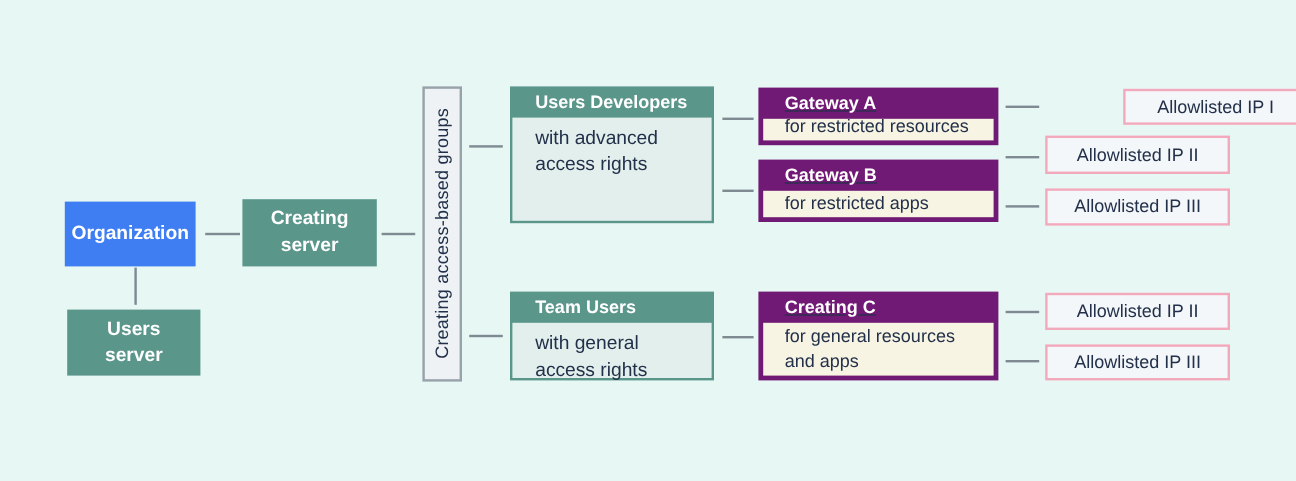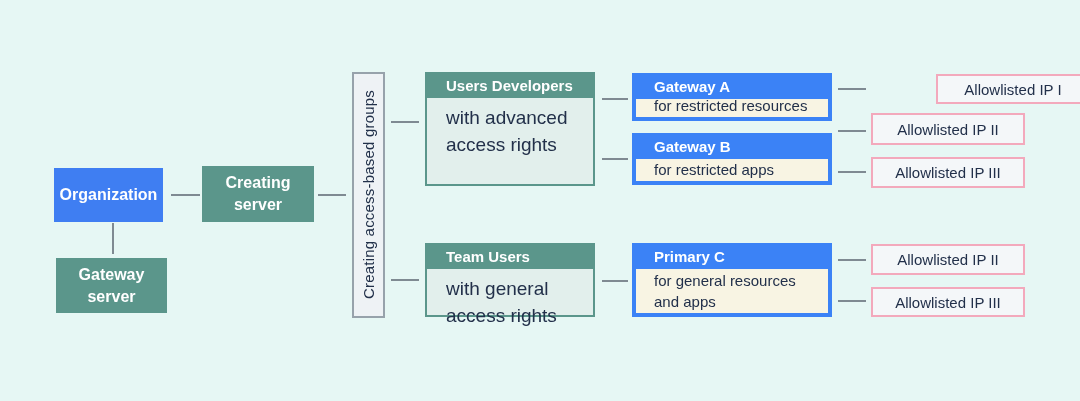--- a/index.html
+++ b/index.html
@@ -37,25 +37,25 @@
   .teambox { position:absolute; background:#5b968b; box-sizing:border-box; }
   #teamdev   { left:425px; top:72px;  width:170px; height:114px; }
   #teamusers { left:425px; top:243px; width:170px; height:74px; }
   .team-header {
     height:26px; display:flex; align-items:center; padding-left:21px;
     color:#fff; font-weight:700; font-size:15px;
   }
   .team-body {
     position:absolute; left:2px; right:2px; top:26px; bottom:2px;
     background:#e2efec; box-sizing:border-box;
-    padding:7px 0 0 19px; font-size:19px; line-height:1.4; text-align:left;
+    padding:7px 0 0 19px; font-size:16px; line-height:1.4; text-align:left;
   }
 
   
-  .gwbox { position:absolute; background:#3b82f6; box-sizing:border-box; }
+  .gwbox { position:absolute; background:#701a75; box-sizing:border-box;text-decoration:underline; }
   #gwa { left:632px; top:73px;  width:200px; height:48px; }
   #gwb { left:632px; top:133px; width:200px; height:52px; }
   #gwc { left:632px; top:243px; width:200px; height:74px; }
   .gw-header {
     height:26px; display:flex; align-items:center; padding-left:22px;
     color:#fff; font-weight:700; font-size:15px;
   }
   .gw-body {
     position:absolute; left:4px; right:4px; top:26px; bottom:4px;
     background:#f8f4e3; box-sizing:border-box;
@@ -101,21 +101,21 @@
   <div class="node node-blue" id="org">
     <span>Organization</span>
   </div>
 
   <div class="node node-teal" id="primary">
     <span>Creating</span>
     <span>server</span>
   </div>
 
   <div class="node node-teal" id="backup">
-    <span>Gateway</span>
+    <span>Users</span>
     <span>server</span>
   </div>
 
   <div id="groupbox">
     <span class="vtext">Creating access-based groups</span>
   </div>
 
   <div class="teambox" id="teamdev">
     <div class="team-header">Users Developers</div>
     <div class="team-body">
@@ -140,21 +140,21 @@
   </div>
 
   <div class="gwbox" id="gwb">
     <div class="gw-header">Gateway B</div>
     <div class="gw-body">
       <div>for restricted apps</div>
     </div>
   </div>
 
   <div class="gwbox" id="gwc">
-    <div class="gw-header">Primary C</div>
+    <div class="gw-header">Creating C</div>
     <div class="gw-body">
       <div>for general resources</div>
       <div>and apps</div>
     </div>
   </div>
 
   <div class="ipbox" id="ip1">
     <span>Allowlisted IP I</span>
   </div>
   <div class="ipbox" id="ip2">

